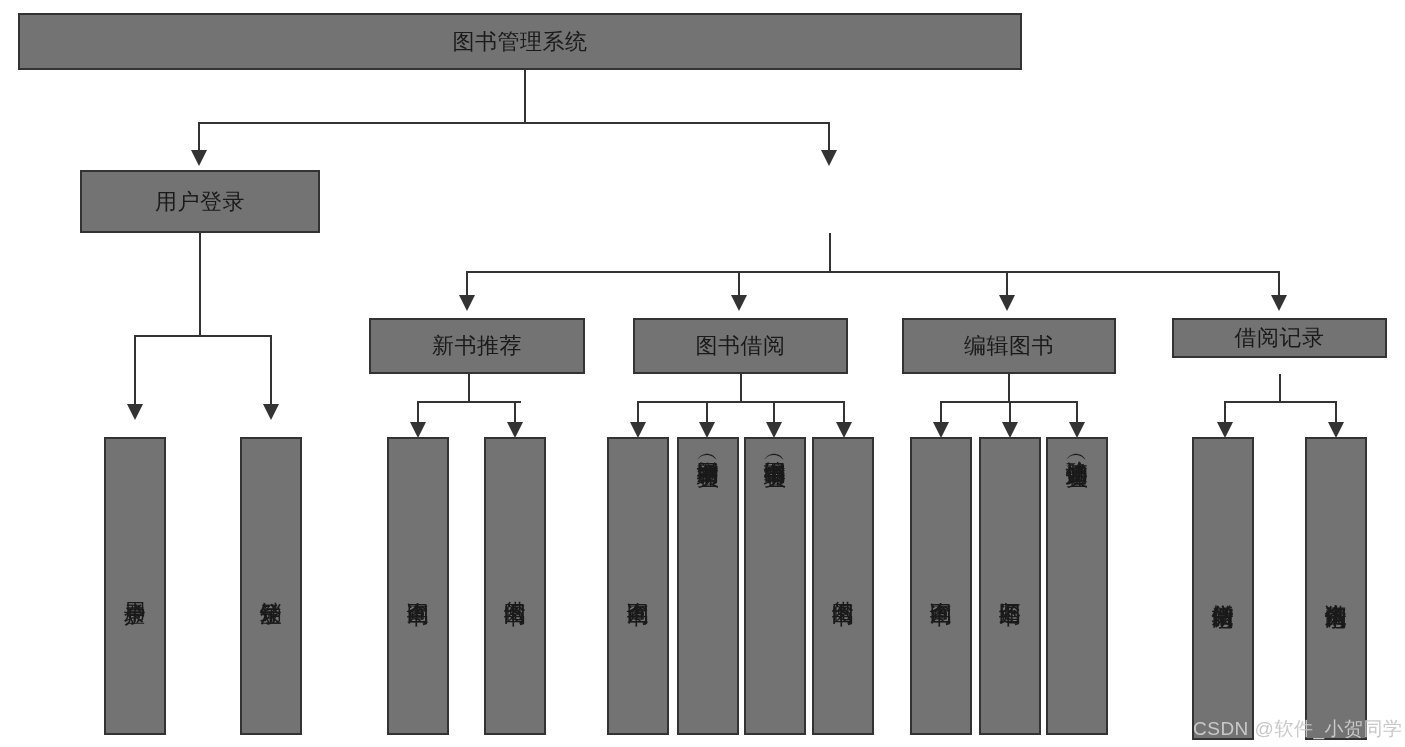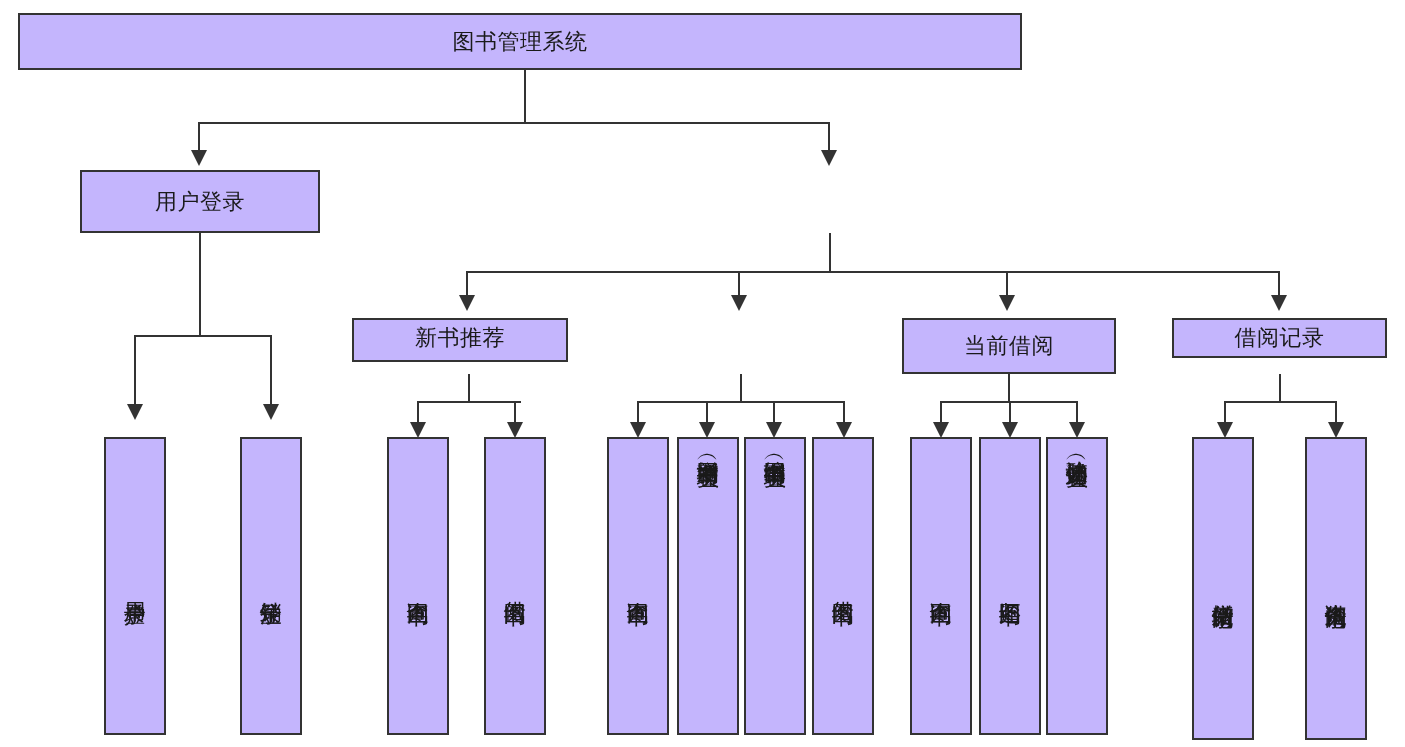--- a/index.html
+++ b/index.html
@@ -14,21 +14,21 @@
     position: relative;
     width: 1405px;
     height: 747px;
     background: #ffffff;
     overflow: hidden;
   }
   
   .node {
     position: absolute;
     box-sizing: border-box;
-    background: #c4b5fd;
+    background: #737373;
     border: 2px solid #333333;
     display: flex;
     align-items: center;
     justify-content: center;
     color: #1a1a1a;
   }
   .node .label {
     font-size: 22px;
     line-height: 1.18;
     letter-spacing: 0.5px;
@@ -129,27 +129,30 @@
 
   <div class="vline" style="left:738px; top:271px; width:2px; height:24px;"></div>
   <div class="arrow" style="left:731px; top:295px;"></div>
 
   <div class="vline" style="left:1006px; top:271px; width:2px; height:24px;"></div>
   <div class="arrow" style="left:999px; top:295px;"></div>
 
   <div class="vline" style="left:1278px; top:271px; width:2px; height:24px;"></div>
   <div class="arrow" style="left:1271px; top:295px;"></div>
 
-  <div class="node horizontal" style="left:352px; top:318px; width:216px; height:44px;font-family:Liberation Mono, monospace;">
+  <div class="node horizontal" style="left:369px; top:318px; width:216px; height:56px;">
     <span class="label">新书推荐</span>
   </div>
 
+  <div class="node horizontal" style="left:633px; top:318px; width:215px; height:56px;">
+    <span class="label">图书借阅</span>
+  </div>
 
   <div class="node horizontal" style="left:902px; top:318px; width:214px; height:56px;">
-    <span class="label">当前借阅</span>
+    <span class="label">编辑图书</span>
   </div>
 
   <div class="node horizontal" style="left:1172px; top:318px; width:215px; height:40px;">
     <span class="label">借阅记录</span>
   </div>
 
   <div class="vline" style="left:468px; top:374px; width:2px; height:27px;"></div>
   <div class="hline" style="left:417px; top:401px; width:104px; height:2px;"></div>
   <div class="vline" style="left:417px; top:401px; width:2px; height:21px;"></div>
   <div class="arrow" style="left:410px; top:422px;"></div>
@@ -220,14 +223,15 @@
     <span class="label">确认归还（管理员）</span>
   </div>
 
   <div class="node vertical mid" style="left:1192px; top:437px; width:62px; height:303px;">
     <span class="label">新增借阅记录</span>
   </div>
   <div class="node vertical mid" style="left:1305px; top:437px; width:62px; height:303px;">
     <span class="label">查询借阅记录</span>
   </div>
 
+  <div id="watermark" style="left:1193px; top:716px;">CSDN @软件_小贺同学</div>
 
 </div>
 
 </body></html>

